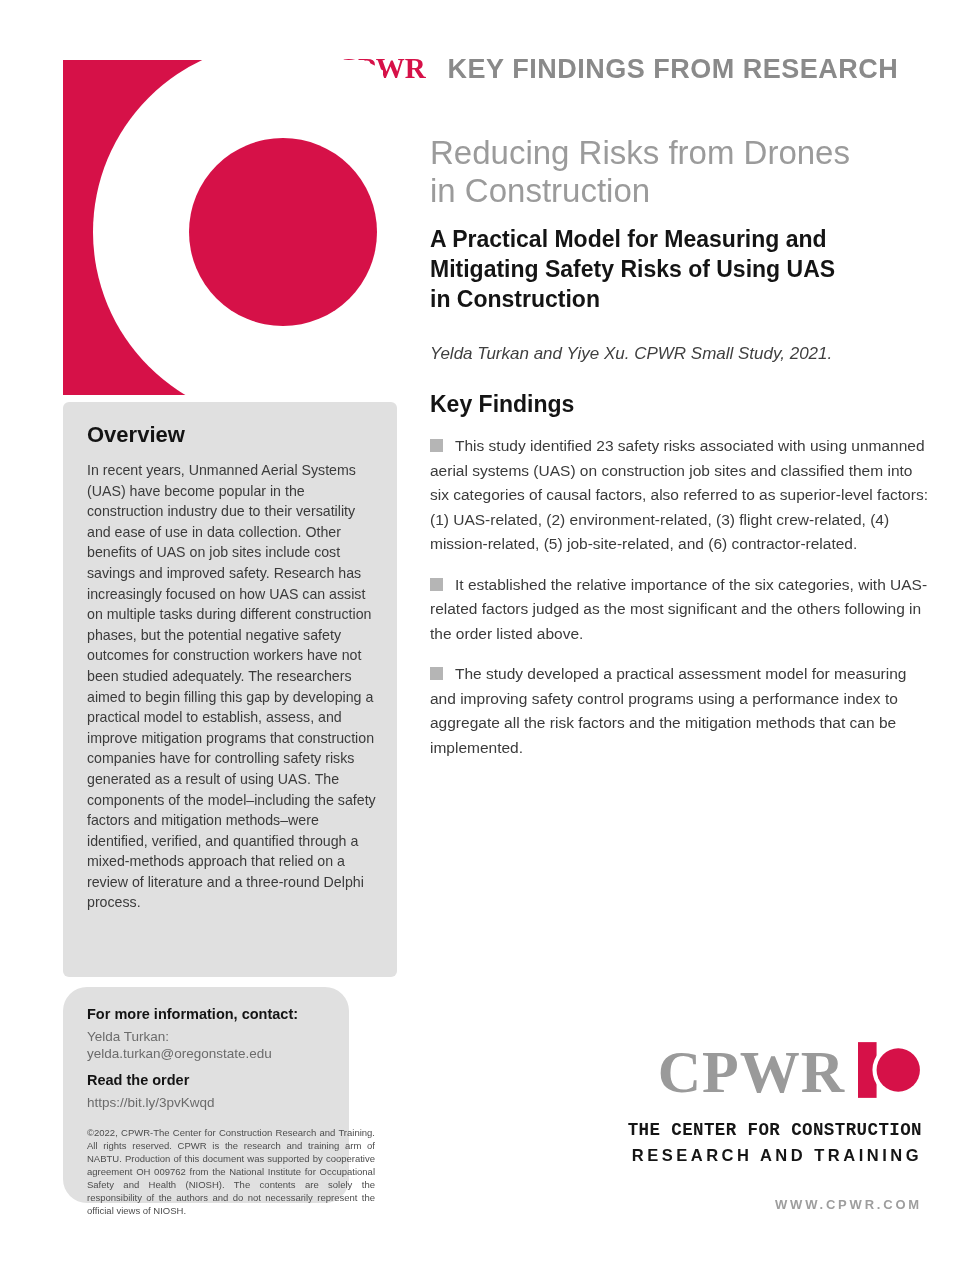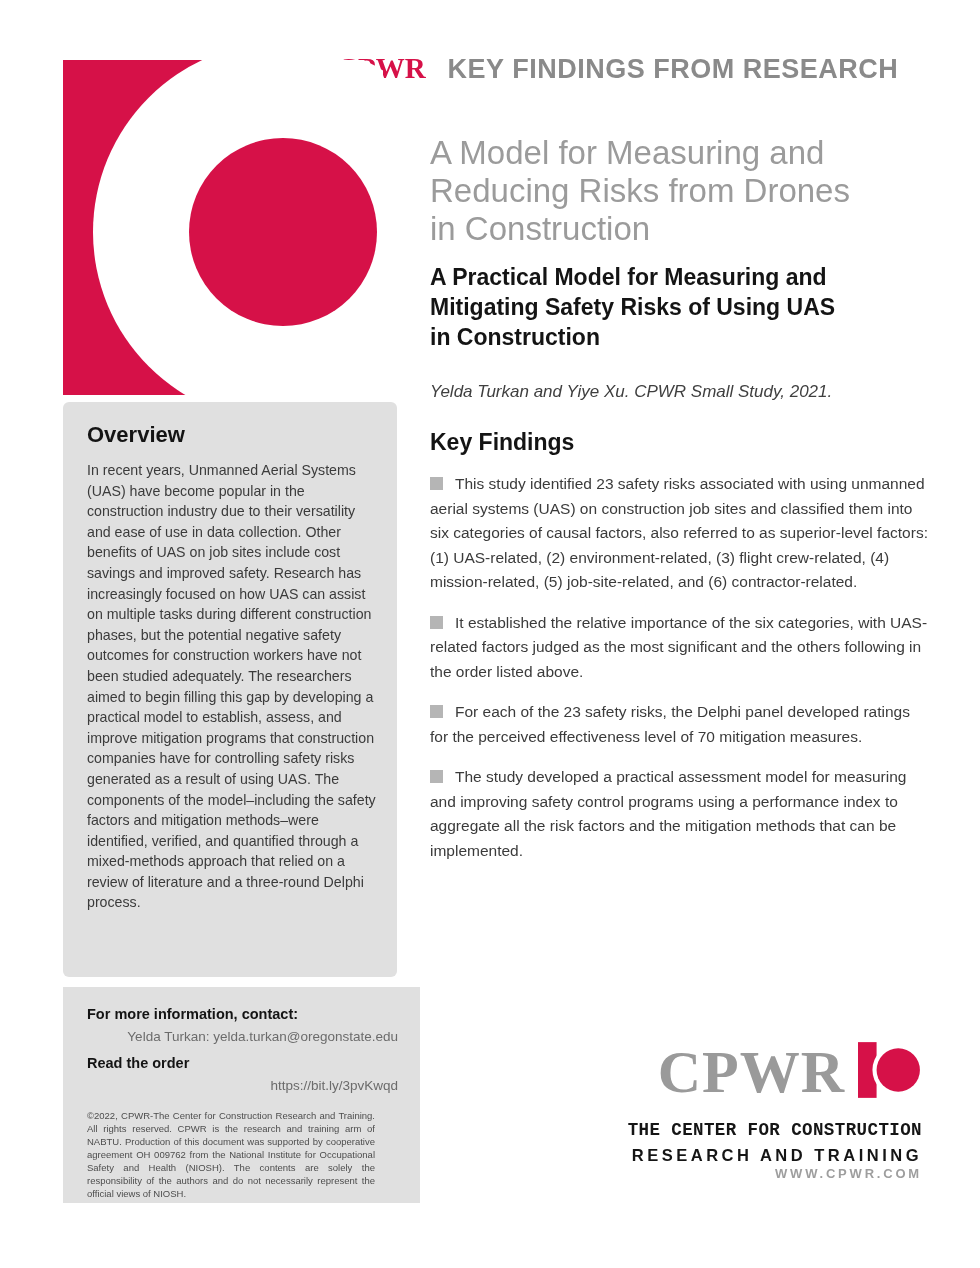--- a/index.html
+++ b/index.html
@@ -27,67 +27,65 @@
   .doc-title{margin:134px 0 0 0;font-size:33px;line-height:38px;color:var(--title-gray);font-weight:400;}
   .doc-subtitle{margin:14px 0 7px 0;font-size:23px;line-height:30px;font-weight:bold;color:var(--ink);}
   .byline{margin:30px 0 0 0;font-size:17px;font-style:italic;color:#3f3f3f;}
   .kf-heading{margin:26px 0 0 0;font-size:23px;line-height:28px;font-weight:bold;color:var(--ink);}
   .bullet{margin:16px 0 0 0;font-size:15.5px;line-height:24.5px;color:var(--body-ink);width:502px;}
   .sq{display:inline-block;width:13px;height:13px;background:var(--bullet-gray);margin-right:12px;vertical-align:-1px;}
   
   .panel1{position:absolute;left:63px;top:402px;width:334px;height:575px;background:var(--panel);box-sizing:border-box;padding:20px 16px 0 24px;border-radius:6px;}
   .ov-heading{margin:0;font-size:22px;line-height:26px;font-weight:bold;color:var(--ink);}
   .ov-body{margin:12px 0 0 0;font-size:14.2px;line-height:20.6px;color:var(--body-ink);}
-  .panel2{position:absolute;left:63px;top:987px;width:357px;height:216px;background:var(--panel);box-sizing:border-box;padding:18px 22px 8px 24px;}
+  .panel2{position:absolute;left:63px;top:987px;width:286px;height:216px;background:var(--panel);box-sizing:border-box;padding:18px 22px 8px 24px;border-radius:24px;}
   .c-head{margin:0;font-size:14.5px;font-weight:bold;color:var(--ink);line-height:18px;}
-  .c-line{margin:5px 0 0 0;font-size:13.5px;color:#6b6b6b;line-height:17px;text-decoration:none;display:block;text-align:right;}
+  .c-line{margin:5px 0 0 0;font-size:13.5px;color:#6b6b6b;line-height:17px;text-decoration:none;display:block;}
   .c-head2{margin:9px 0 0 0;font-size:14.5px;font-weight:bold;color:var(--ink);line-height:18px;}
   .fineprint{margin:15px 12px 0 0;font-size:9.5px;line-height:13px;color:#4d4d4d;text-align:justify;width:288px;}
   
   .footer-logo{position:absolute;right:58px;top:1042px;text-align:right;}
   .fl-row{display:flex;justify-content:flex-end;align-items:center;gap:13px;}
   .fl-word{font-family:"Liberation Serif",serif;font-weight:bold;font-size:60px;line-height:58px;color:#9a9a9a;letter-spacing:1px;}
   .fl-line1{margin-top:18px;font-family:Liberation Mono, monospace;font-weight:bold;font-size:17.5px;color:#151515;letter-spacing:.4px;}
   .fl-line2{margin-top:6px;font-size:16.5px;font-weight:bold;color:#151515;letter-spacing:3.5px;}
-  .fl-site{margin-top:1px;font-size:13px;font-weight:bold;color:#9e9e9e;letter-spacing:2.8px;}
+  .fl-site{margin-top:32px;font-size:13px;font-weight:bold;color:#9e9e9e;letter-spacing:2.8px;}
 </style>
 </head>
 <body>
 
 <div class="header">
   <span class="brand-word">CPWR</span>
   <span class="header-title">KEY FINDINGS FROM RESEARCH</span>
 </div>
 
 <div class="logo-big">
   <svg width="320" height="335" viewBox="0 0 320 335" xmlns="http://www.w3.org/2000/svg">
     <rect x="0" y="0" width="150" height="335" fill="#d61148"></rect>
     <circle cx="220" cy="172" r="190" fill="#ffffff"></circle>
     <circle cx="220" cy="172" r="94" fill="#d61148"></circle>
   </svg>
 </div>
 
 <div class="main">
   <div class="doc-title">
-    <div>A Model for Measuring and</div>
     <div>Reducing Risks from Drones</div>
     <div>in Construction</div>
   </div>
   <div class="doc-subtitle">
     <div>A Practical Model for Measuring and</div>
     <div>Mitigating Safety Risks of Using UAS</div>
     <div>in Construction</div>
   </div>
   <div class="byline">Yelda Turkan and Yiye Xu. CPWR Small Study, 2021.</div>
 
   <div class="kf-heading">Key Findings</div>
 
   <p class="bullet"><span class="sq"></span><span>This study identified 23 safety risks associated with using unmanned aerial systems (UAS) on construction job sites and classified them into six categories of causal factors, also referred to as superior-level factors: (1) UAS-related, (2) environment-related, (3) flight crew-related, (4) mission-related, (5) job-site-related, and (6) contractor-related.</span></p>
   <p class="bullet"><span class="sq"></span><span>It established the relative importance of the six categories, with UAS-related factors judged as the most significant and the others following in the order listed above.</span></p>
-  <p class="bullet"><span class="sq"></span><span>For each of the 23 safety risks, the Delphi panel developed ratings for the perceived effectiveness level of 70 mitigation measures.</span></p>
   <p class="bullet"><span class="sq"></span><span>The study developed a practical assessment model for measuring and improving safety control programs using a performance index to aggregate all the risk factors and the mitigation methods that can be implemented.</span></p>
 </div>
 
 <div class="panel1">
   <h2 class="ov-heading">Overview</h2>
   <p class="ov-body">In recent years, Unmanned Aerial Systems (UAS) have become popular in the construction industry due to their versatility and ease of use in data collection. Other benefits of UAS on job sites include cost savings and improved safety. Research has increasingly focused on how UAS can assist on multiple tasks during different construction phases, but the potential negative safety outcomes for construction workers have not been studied adequately. The researchers aimed to begin filling this gap by developing a practical model to establish, assess, and improve mitigation programs that construction companies have for controlling safety risks generated as a result of using UAS. The components of the model–including the safety factors and mitigation methods–were identified, verified, and quantified through a mixed-methods approach that relied on a review of literature and a three-round Delphi process.</p>
 </div>
 
 <div class="panel2">
   <p class="c-head">For more information, contact:</p>

